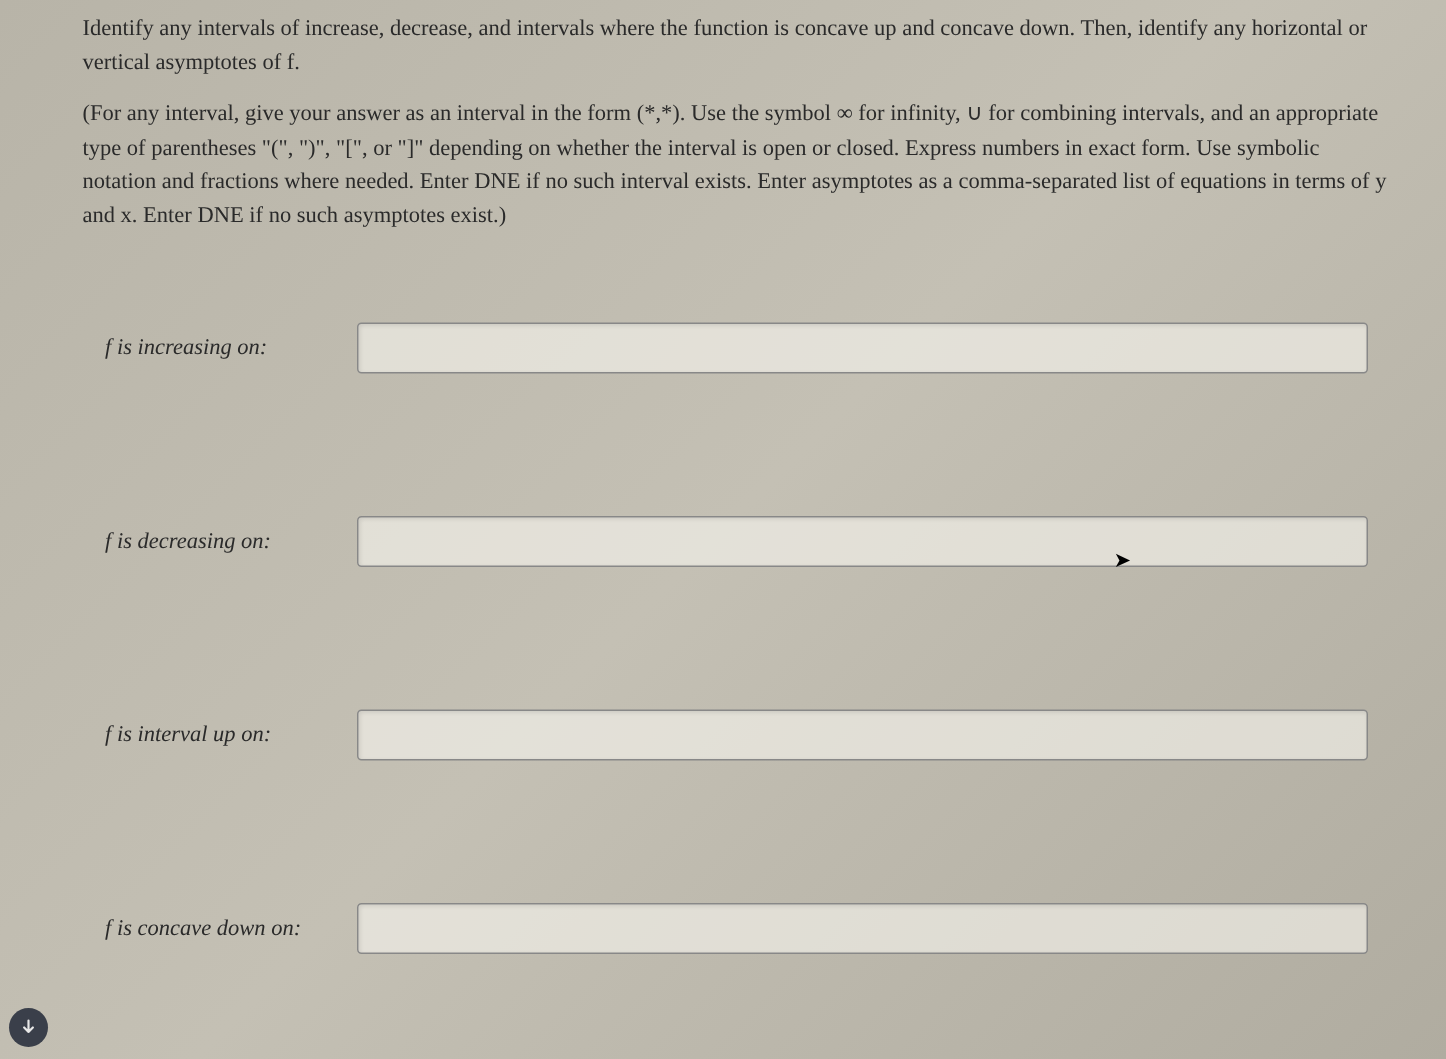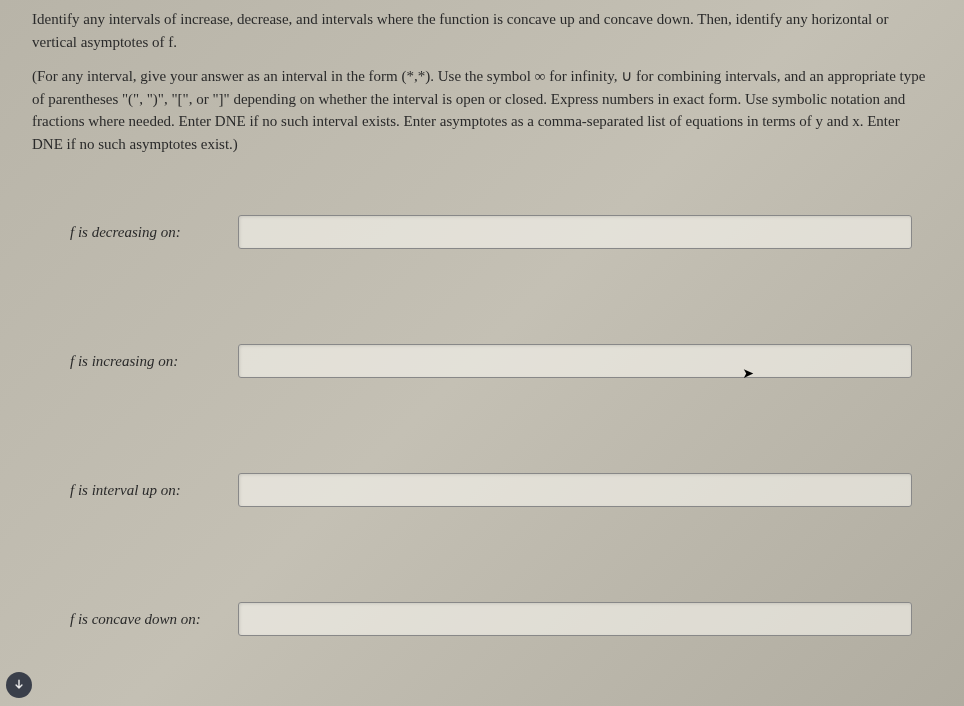--- a/index.html
+++ b/index.html
@@ -17,20 +17,21 @@
       position: relative;
       overflow: hidden;
     }
     .instructions {
       font-size: 15px;
       line-height: 1.5;
       margin-bottom: 14px;
     }
     .instructions p {
       margin-bottom: 12px;
+      margin-left: 23px;
     }
     .answer-section {
       margin-top: 60px;
     }
     .answer-row {
       display: flex;
       align-items: center;
       margin-bottom: 95px;
       padding-left: 38px;
     }
@@ -85,26 +86,26 @@
 <body>
 
 <div class="instructions">
   <p>Identify any intervals of increase, decrease, and intervals where the function is concave up and concave down. Then, identify any horizontal or vertical asymptotes of f.</p>
   <p>(For any interval, give your answer as an interval in the form (*,*). Use the symbol ∞ for infinity, ∪ for combining intervals, and an appropriate type of parentheses "(", ")", "[", or "]" depending on whether the interval is open or closed. Express numbers in exact form. Use symbolic notation and fractions where needed. Enter DNE if no such interval exists. Enter asymptotes as a comma-separated list of equations in terms of y and x. Enter DNE if no such asymptotes exist.)</p>
 </div>
 
 <div class="answer-section">
 
   <div class="answer-row">
-    <div class="answer-label">f is decreasing on:</div>
+    <div class="answer-label">f is increasing on:</div>
     <input type="text" class="answer-input" value="" style="">
   </div>
 
   <div class="answer-row">
-    <div class="answer-label">f is increasing on:</div>
+    <div class="answer-label">f is decreasing on:</div>
     <input type="text" class="answer-input" value="" style="">
   </div>
 
   <div class="answer-row">
     <div class="answer-label">f is interval up on:</div>
     <input type="text" class="answer-input" value="" style="">
   </div>
 
   <div class="answer-row">
     <div class="answer-label">f is concave down on:</div>

